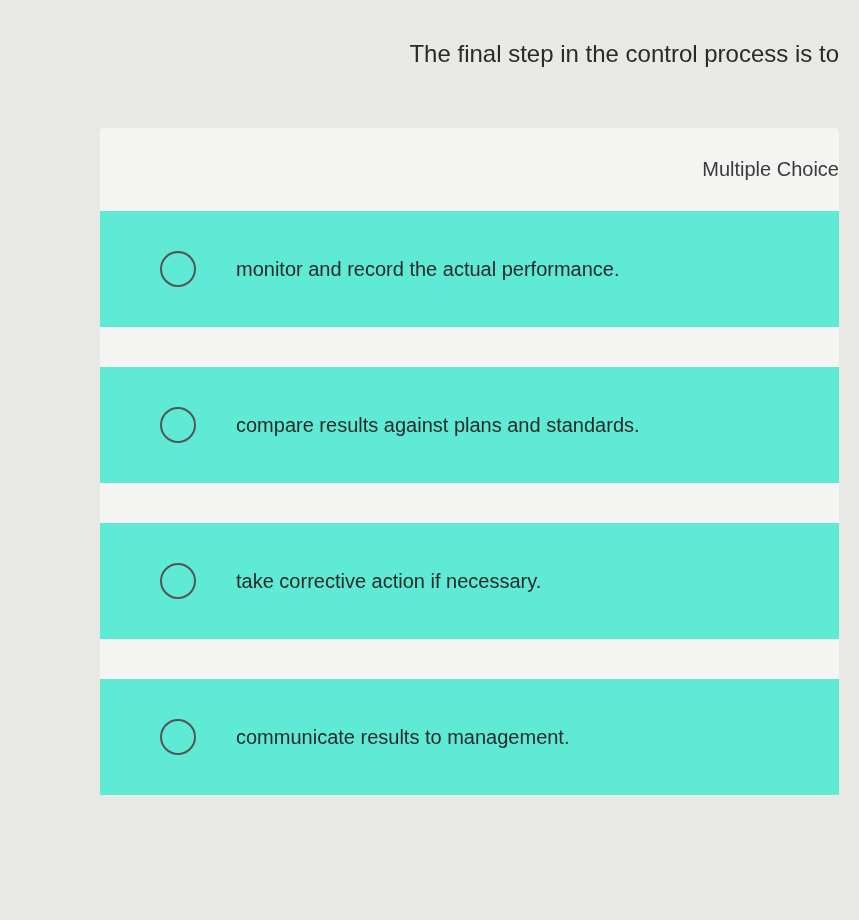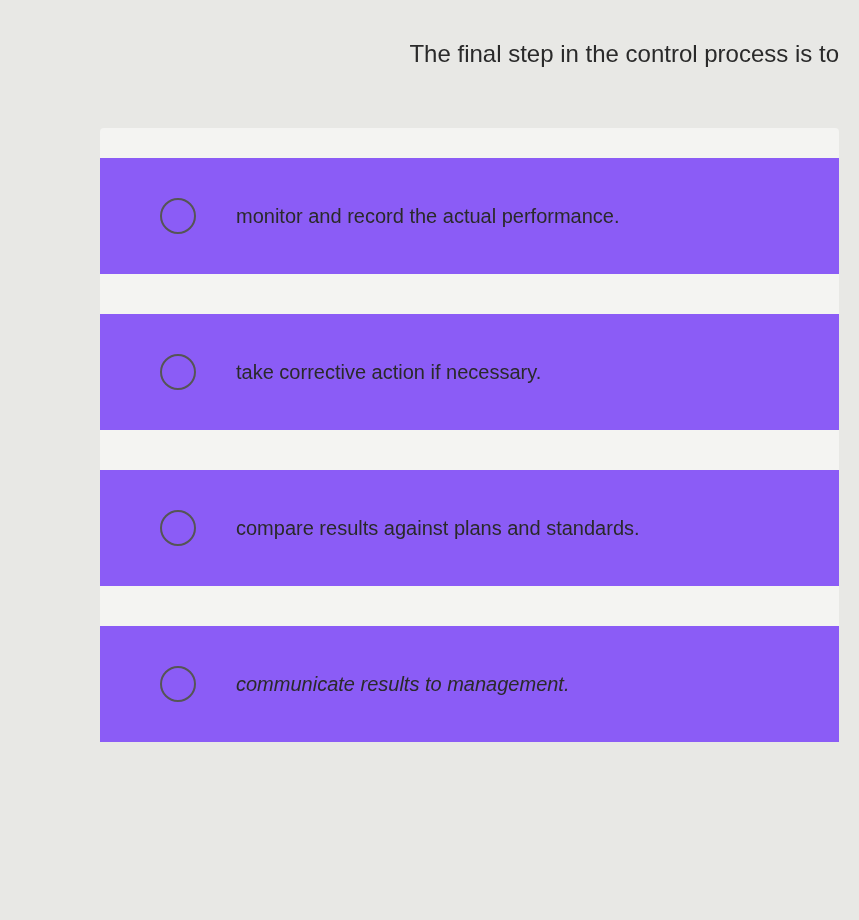--- a/index.html
+++ b/index.html
@@ -32,27 +32,26 @@
     }
     .choice-header {
       font-size: 20px;
       color: #3a3a3a;
       padding: 0 0 30px 30px;
     }
     .option-row {
       display: flex;
       align-items: center;
       padding: 40px 30px;
-      background: #8b5cf6;
+      background: #5eead4;
       margin-bottom: 40px;
       gap: 40px;
     }
     .option-row:last-child {
       margin-bottom: 0;
-      font-style: italic;
     }
     .radio-circle {
       width: 36px;
       height: 36px;
       min-width: 36px;
       border: 2.5px solid #555;
       border-radius: 50%;
       background: transparent;
       cursor: pointer;
       margin-left: 30px;
@@ -62,34 +61,35 @@
       color: #2a2a2a;
     }
   </style>
 </head>
 <body>
 
 <div class="container">
   <div class="question-text">The final step in the control process is to</div>
 
   <div class="choice-panel">
+    <div class="choice-header">Multiple Choice</div>
 
     <div class="option-row">
       <div class="radio-circle"></div>
       <div class="option-text">monitor and record the actual performance.</div>
     </div>
 
     <div class="option-row">
       <div class="radio-circle"></div>
-      <div class="option-text">take corrective action if necessary.</div>
+      <div class="option-text">compare results against plans and standards.</div>
     </div>
 
     <div class="option-row">
       <div class="radio-circle"></div>
-      <div class="option-text">compare results against plans and standards.</div>
+      <div class="option-text">take corrective action if necessary.</div>
     </div>
 
     <div class="option-row">
       <div class="radio-circle"></div>
       <div class="option-text">communicate results to management.</div>
     </div>
   </div>
 </div>
 
 </body></html>

